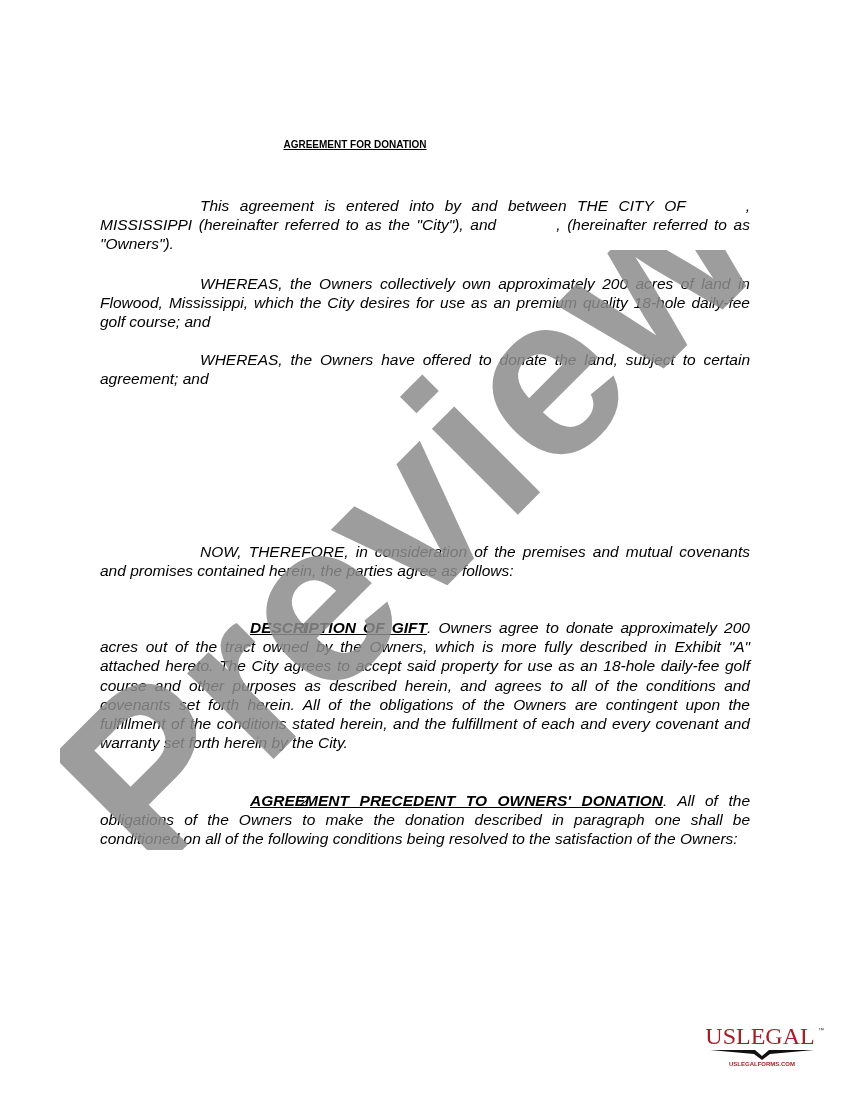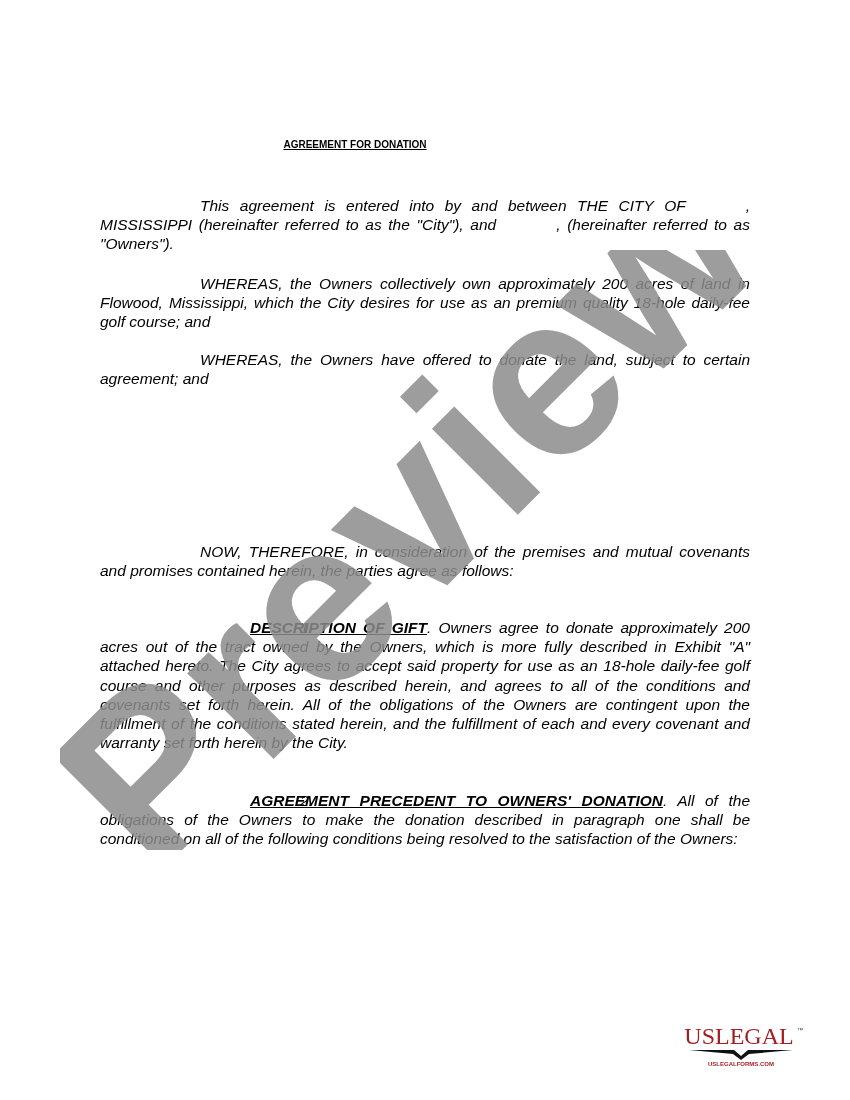--- a/index.html
+++ b/index.html
@@ -16,21 +16,21 @@
     position: absolute; left: 100px; width: 650px; font-size: 15.5px; line-height: 19.2px;
     text-align: justify; text-indent: 100px; margin: 0; font-style: italic;
   }
   .p .head { font-weight: bold; text-decoration: underline; }
   .num { display: inline-block; width: 50px; }
   .sub { text-indent: 150px; }
   .blank { display: inline-block; width: 60px; }
   .watermark {
     position: absolute; left: 60px; top: 250px; width: 760px; height: 600px; pointer-events: none;
   }
-  .logo { position: absolute; left: 679px; top: 1020px; width: 125px; height: 50px; }
+  .logo { position: absolute; left: 700px; top: 1020px; width: 125px; height: 50px; }
 </style>
 </head>
 <body>
 
 <div class="page">
   <div class="title">AGREEMENT FOR DONATION</div>
 
   <p class="p" style="top:196px"><span>This agreement is entered into by and between THE CITY OF</span><span class="blank"></span><span>, MISSISSIPPI (hereinafter referred to as the "City"), and</span><span class="blank"></span><span>, (hereinafter referred to as "Owners").</span></p>
 
   <p class="p" style="top:274px">WHEREAS, the Owners collectively own approximately 200 acres of land in Flowood, Mississippi, which the City desires for use as an premium quality 18-hole daily-fee golf course; and</p>

